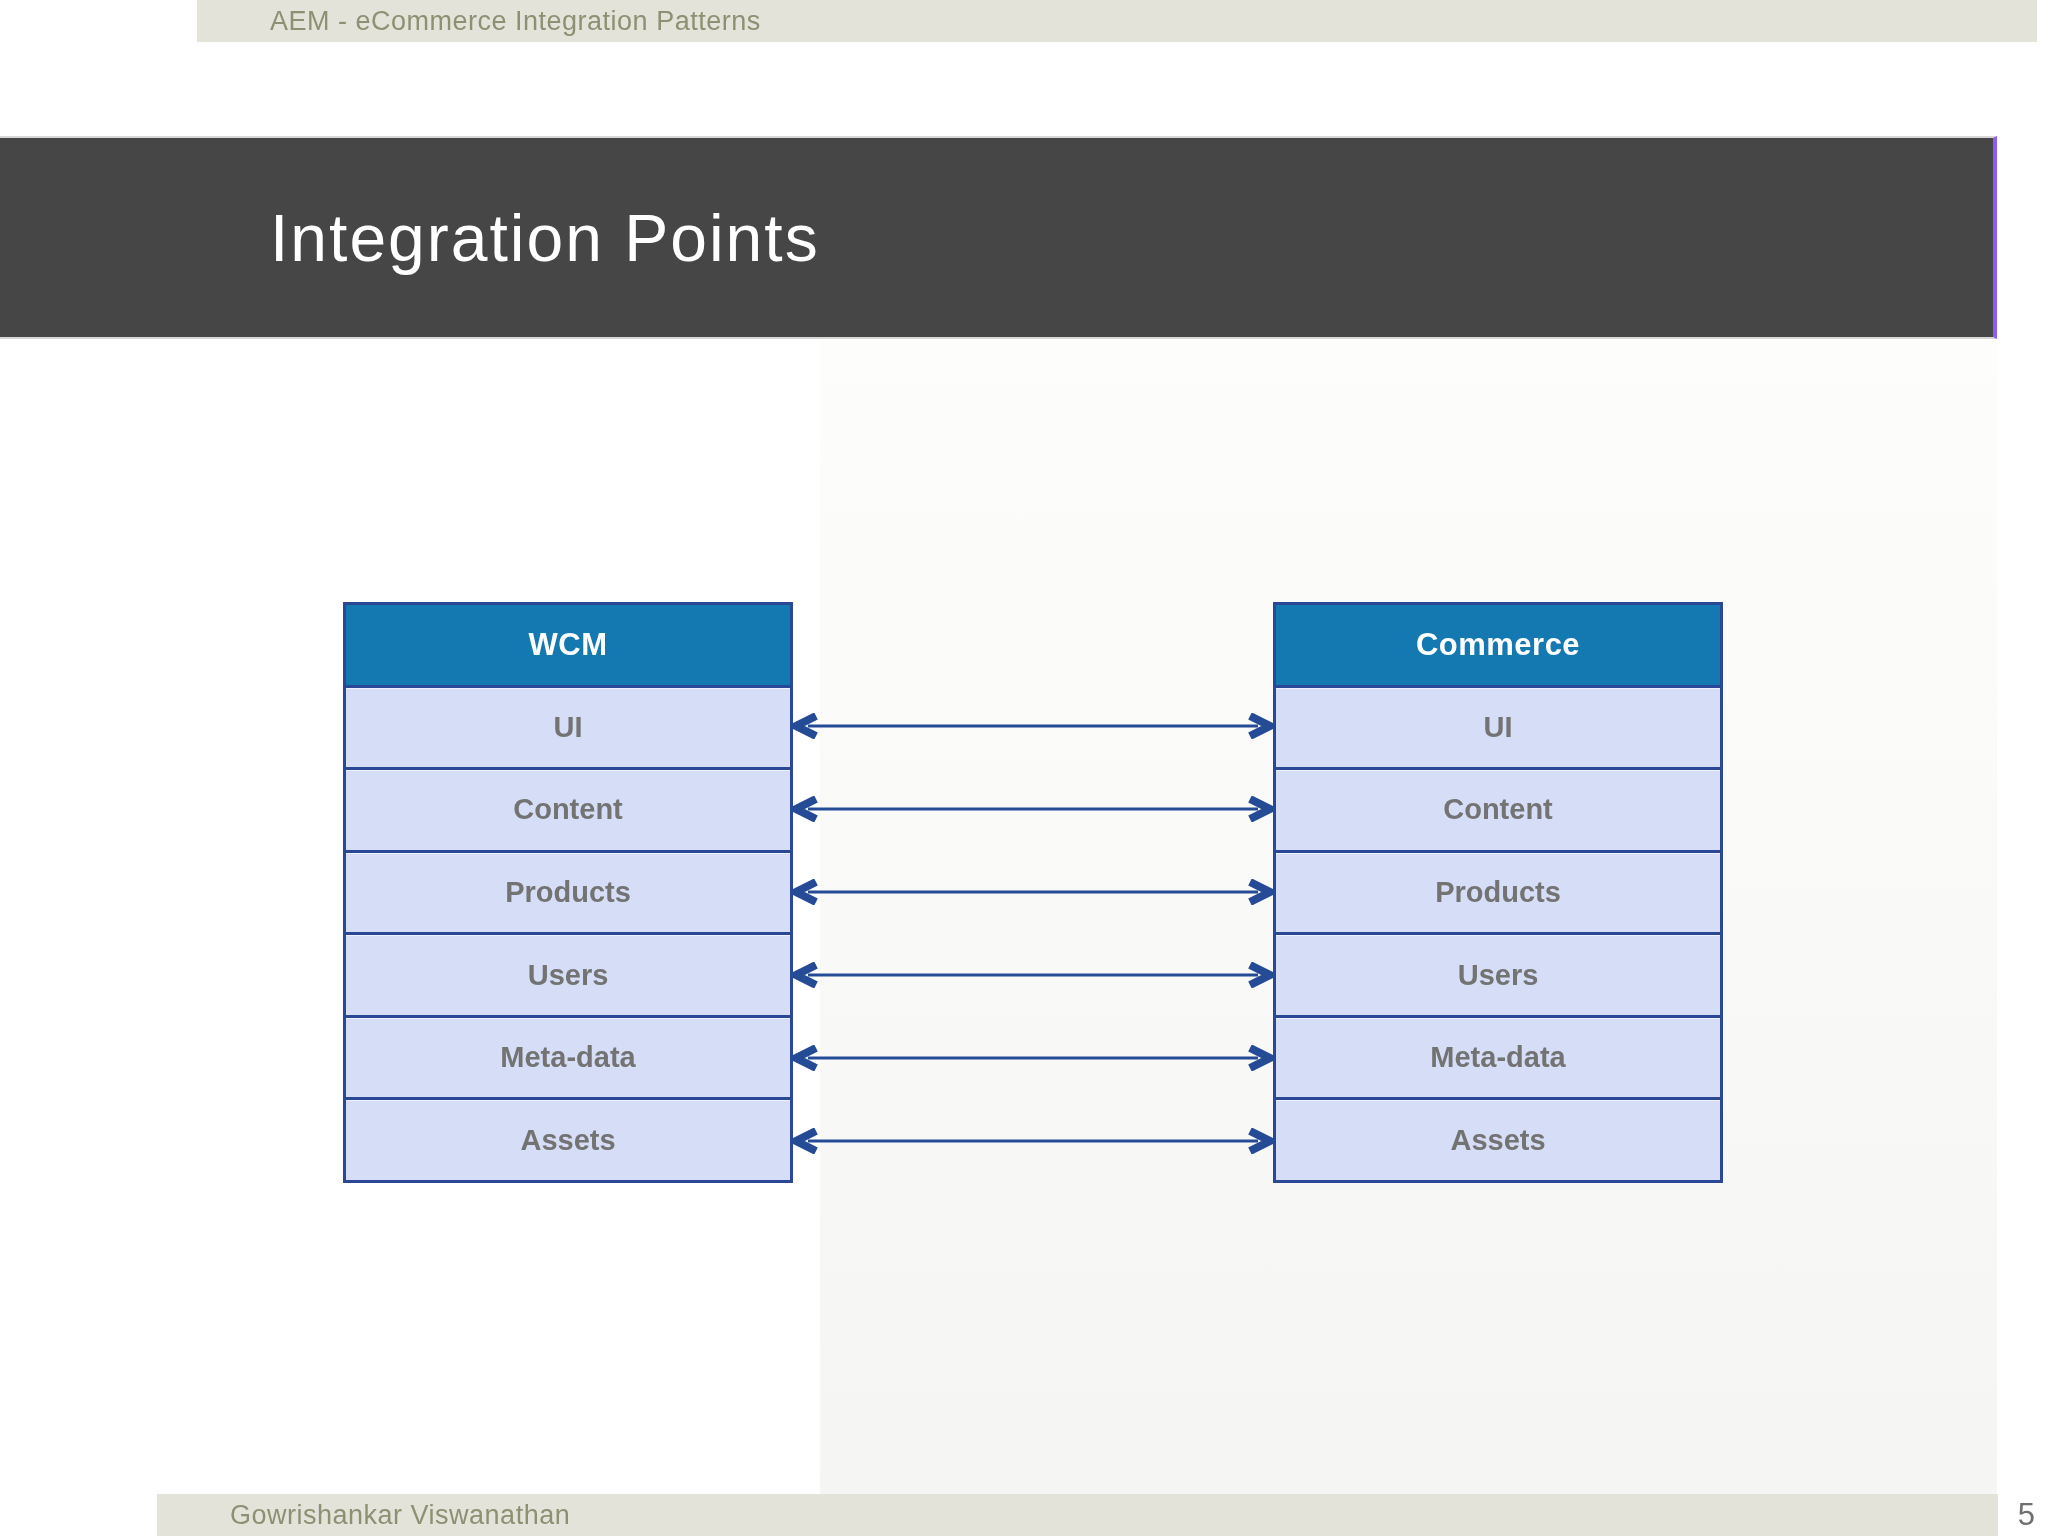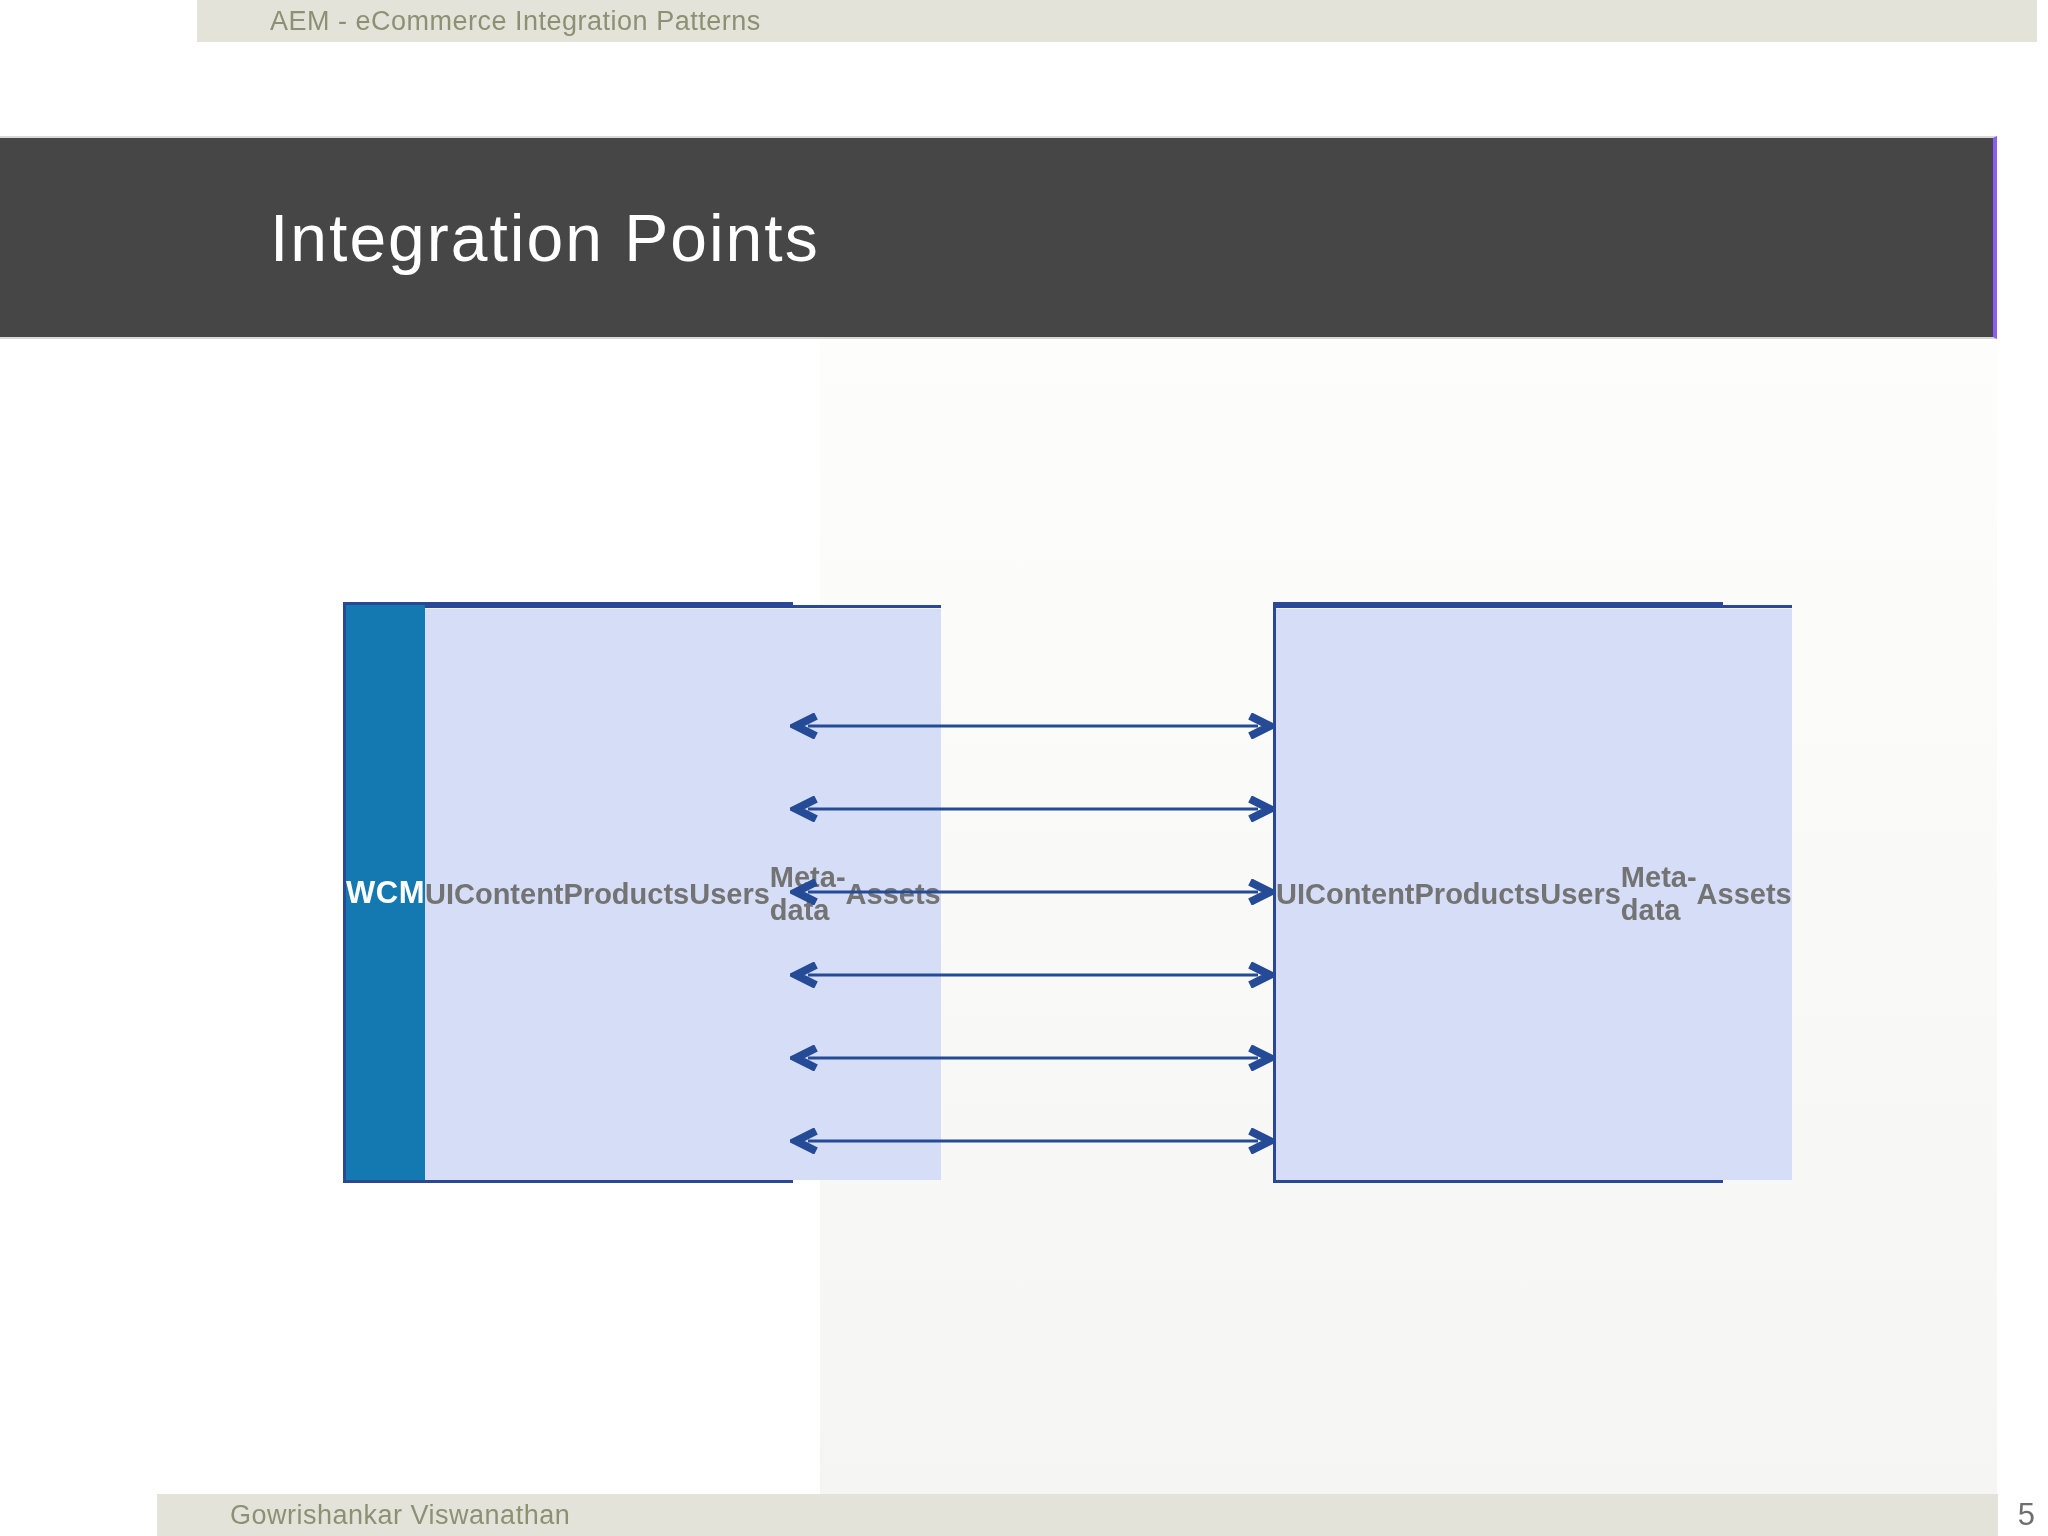--- a/index.html
+++ b/index.html
@@ -33,21 +33,21 @@
   
   .content-shade{
     position:absolute;left:820px;top:341px;width:1177px;height:1153px;
     background:linear-gradient(180deg,#fdfdfc 0%,#f5f5f3 100%);
     pointer-events:none;
   }
 
   
   .itable{
     position:absolute;top:602px;width:450px;height:581px;
-    display:flex;flex-direction:row;
+    display:flex;flex-direction:column;
     border:3px solid #2a4896;box-sizing:border-box;background:#d6def7;
   }
   .itable.left{left:343px;}
   .itable.right{left:1273px;}
   .itable .thead{
     flex:1;background:#1478b1;color:#ffffff;font-weight:bold;font-size:31px;
     display:flex;align-items:center;justify-content:center;letter-spacing:0.5px;
   }
   .itable .trow{
     flex:1;background:#d6def7;color:#737373;font-weight:bold;font-size:29px;
@@ -90,20 +90,21 @@
     <div class="thead">WCM</div>
     <div class="trow">UI</div>
     <div class="trow">Content</div>
     <div class="trow">Products</div>
     <div class="trow">Users</div>
     <div class="trow">Meta-data</div>
     <div class="trow">Assets</div>
   </div>
 
   <div class="itable right">
+    <div class="thead">Commerce</div>
     <div class="trow">UI</div>
     <div class="trow">Content</div>
     <div class="trow">Products</div>
     <div class="trow">Users</div>
     <div class="trow">Meta-data</div>
     <div class="trow">Assets</div>
   </div>
 
   <svg class="arrow" style="top:713px" viewBox="0 0 486 26">
     <line x1="18" y1="13" x2="468" y2="13" stroke="#254a96" stroke-width="3"></line>

